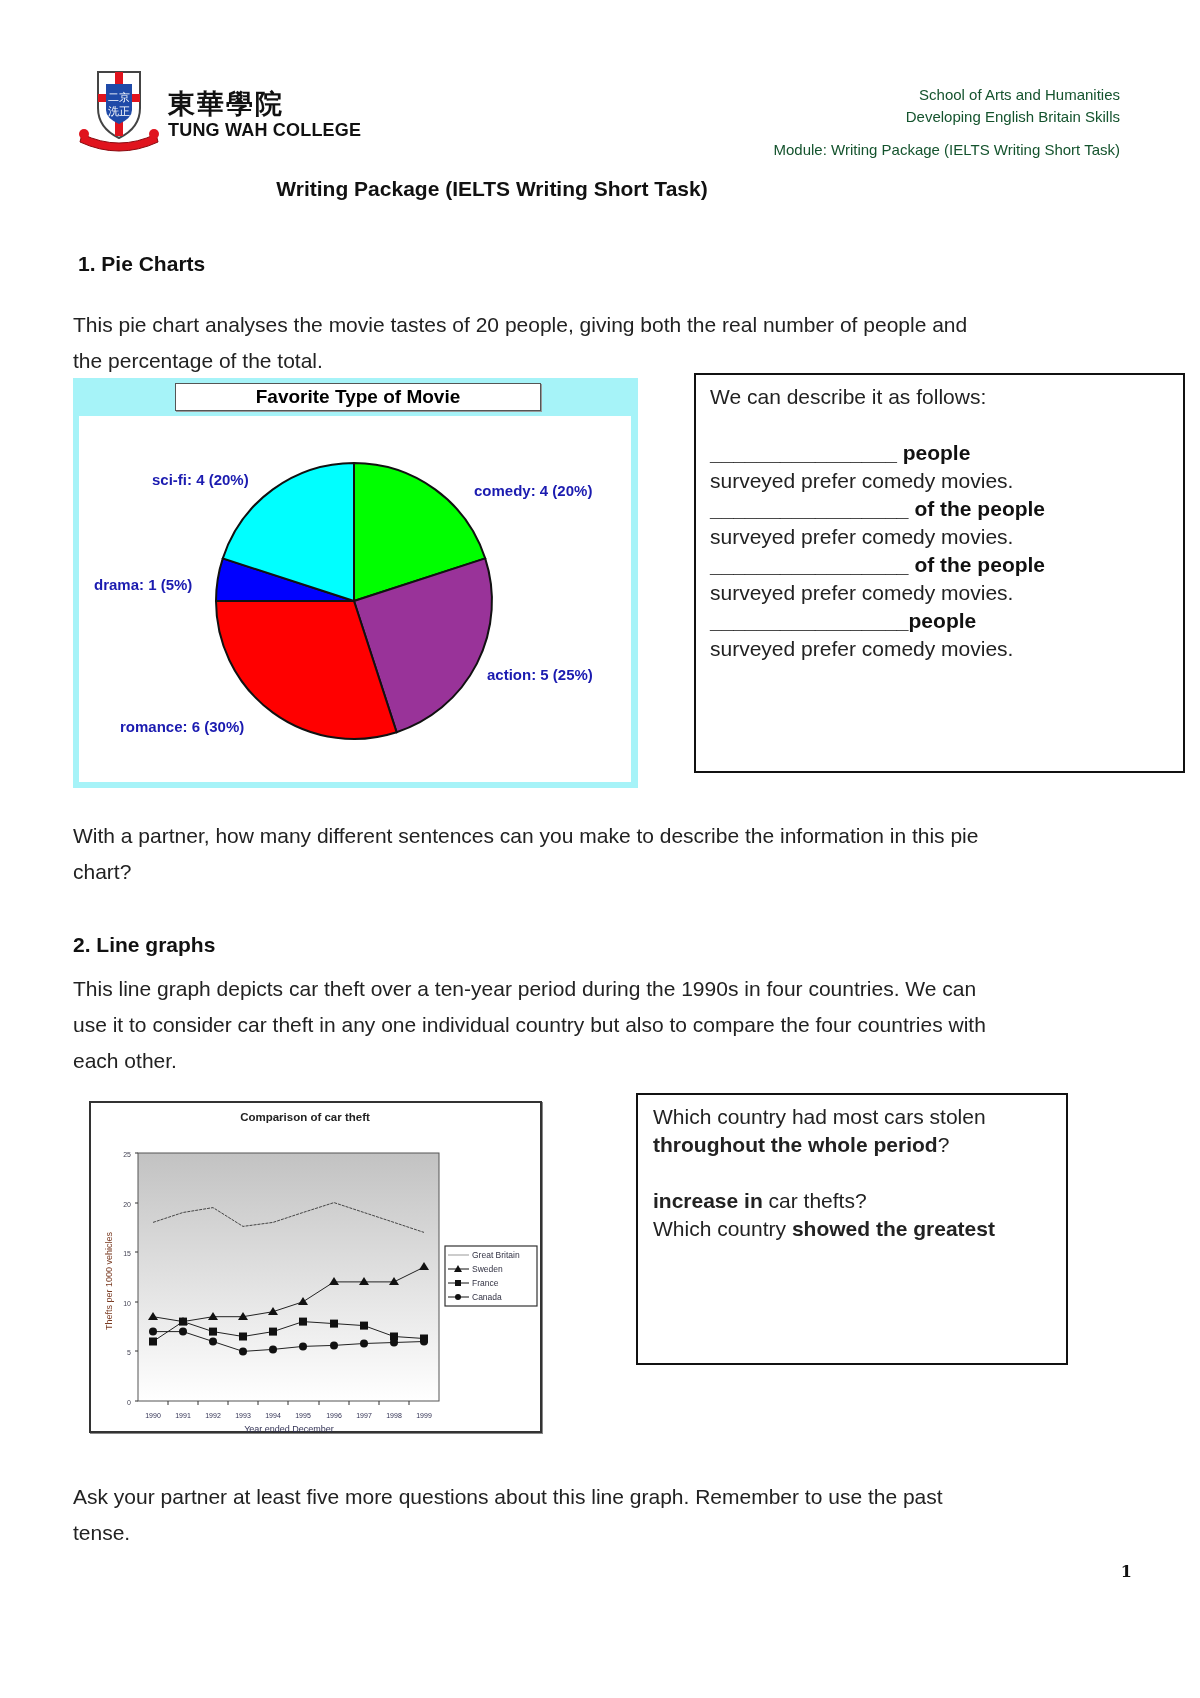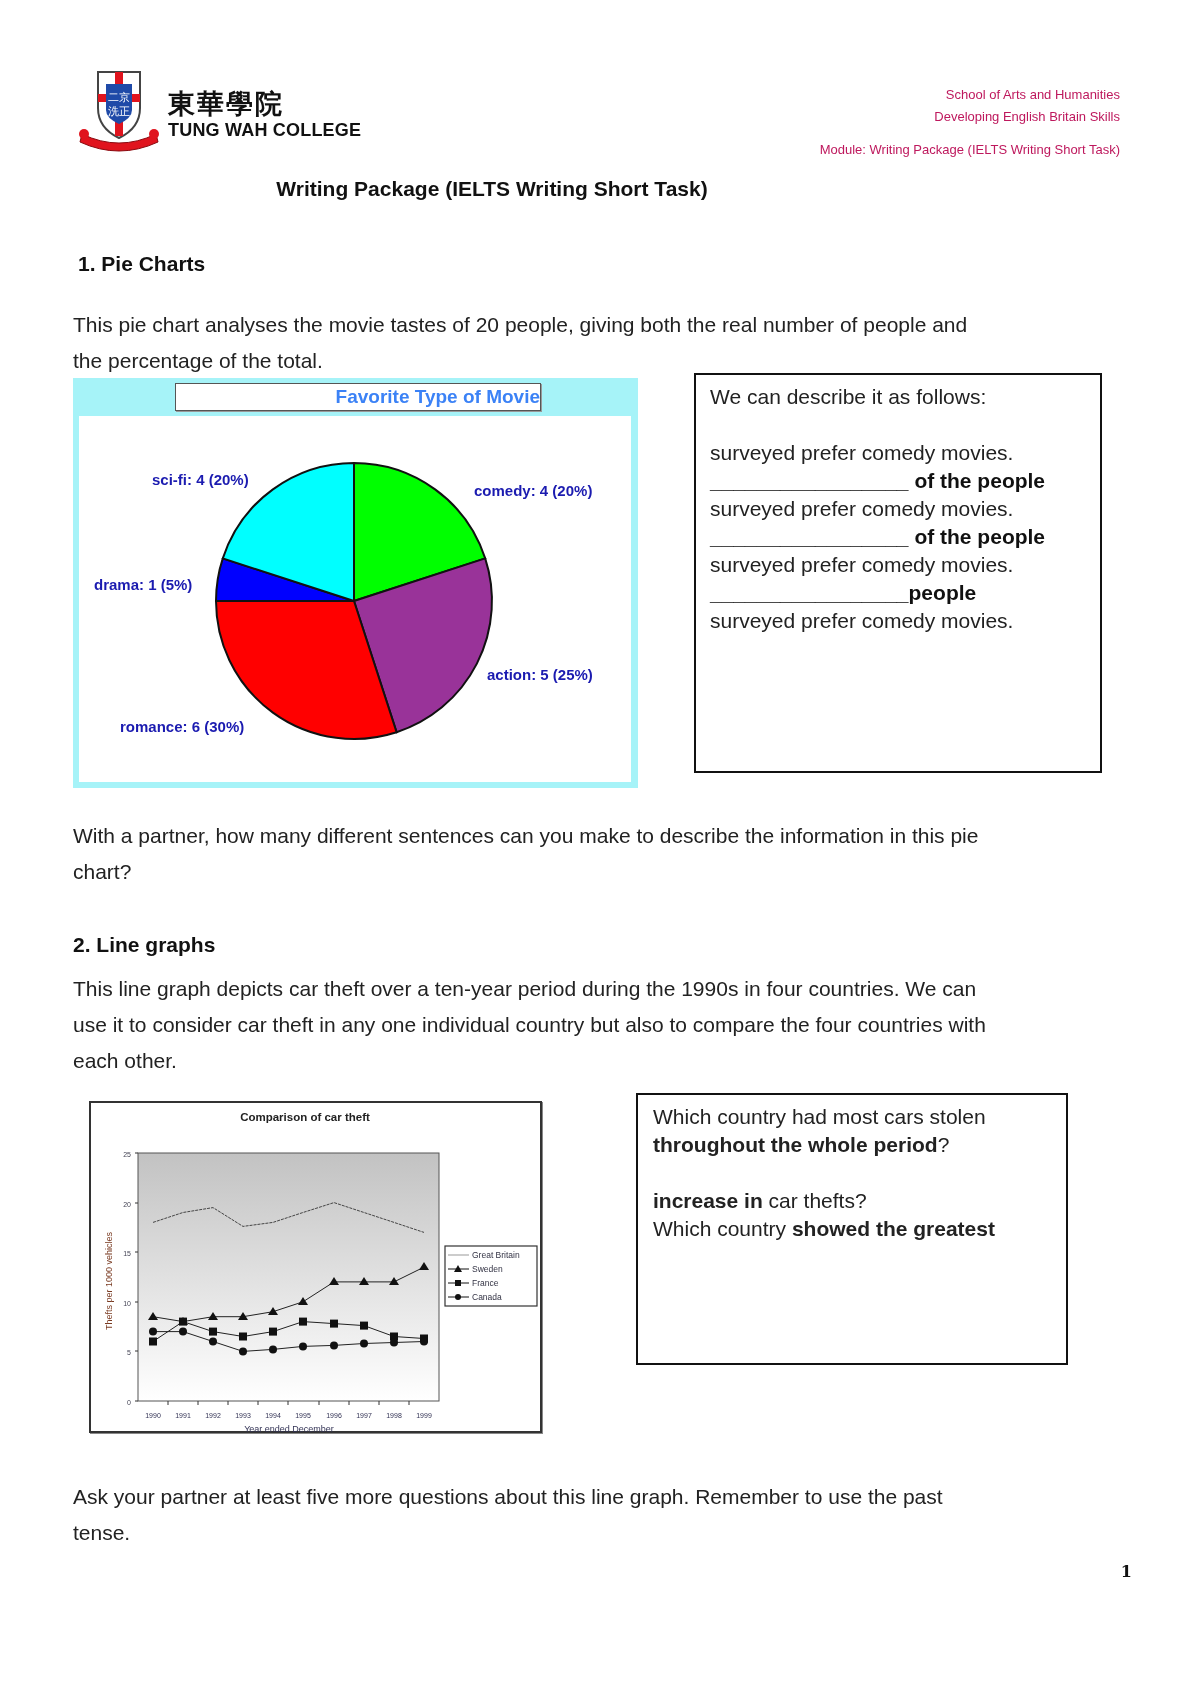--- a/index.html
+++ b/index.html
@@ -4,35 +4,35 @@
 <style>
   html, body { margin: 0; padding: 0; background: #ffffff; }
   body { width: 1200px; height: 1698px; position: relative; overflow: hidden;
          font-family: "Liberation Sans", sans-serif; color: #111; }
   .abs { position: absolute; }
 
   
   .logo { left: 78px; top: 68px; width: 280px; height: 90px; }
   .logo-text-cn { left: 168px; top: 86px; font-size: 27px; font-weight: bold; letter-spacing: 2px; color:#111; font-family: "DejaVu Sans", sans-serif; }
   .logo-text-en { left: 168px; top: 120px; font-size: 18px; font-weight: bold; color:#111; letter-spacing: 0.2px; }
-  .hdr-right { right: 80px; text-align: right; font-size: 13px; color: #be185d; line-height: 22px; }
+  .hdr-right { right: 80px; text-align: right; font-size: 15px; color: #14532d; line-height: 22px; }
   .doc-title { left: 0; width: 984px; top: 177px; text-align: center; font-weight: bold; font-size: 21px; }
 
   .sec-head { font-weight: bold; font-size: 21px; }
   .para { font-size: 21px; line-height: 36.5px; color: #222; }
 
   
   .pie-panel { left: 73px; top: 378px; width: 565px; height: 410px; background: #a6f3f8; }
   .pie-inner { position: absolute; left: 6px; top: 38px; width: 552px; height: 366px; background: #fff; }
   .pie-title-box { position: absolute; left: 102px; top: 5px; width: 364px; height: 26px;
                    background: #fff; border: 1.5px solid #555; box-shadow: 1px 1px 0 #999;
-                   text-align: right; font-weight: bold; font-size: 19px; color: #3b82f6; line-height: 26px; }
+                   text-align: center; font-weight: bold; font-size: 19px; color: #000000; line-height: 26px; }
   .pie-label { position: absolute; font-weight: bold; font-size: 15px; color: #1b1bb0; white-space: nowrap; }
 
-  .desc-box { left: 694px; top: 373px; width: 408px; height: 400px; border: 2.5px solid #111; box-sizing: border-box; padding: 8px 14px; }
+  .desc-box { left: 694px; top: 373px; width: 491px; height: 400px; border: 2.5px solid #111; box-sizing: border-box; padding: 8px 14px; }
   .desc-line { font-size: 21px; line-height: 28px; color: #222; }
   .desc-bold { font-weight: bold; color: #111; }
 
   .graph-panel { left: 89px; top: 1101px; width: 453px; height: 332px; border: 2px solid #333; box-sizing: border-box;
                  box-shadow: 1px 1px 0 #888; background: #fff; }
   .q-box { left: 636px; top: 1093px; width: 432px; height: 272px; border: 2.5px solid #111; box-sizing: border-box; padding: 8px 15px; }
   .q-line { font-size: 21px; line-height: 28px; color: #222; }
   .page-num { right: 68px; top: 1562px; font-size: 16px; font-weight: bold; font-family: "DejaVu Serif", serif; }
 </style>
 </head>
@@ -83,20 +83,21 @@
     <div class="pie-label" style="left:367px; top:66px;margin-left:28px;">comedy: 4  (20%)</div>
     <div class="pie-label" style="left:15px; top:160px;">drama: 1  (5%)</div>
     <div class="pie-label" style="left:408px; top:250px;">action: 5  (25%)</div>
     <div class="pie-label" style="left:41px; top:302px;">romance: 6  (30%)</div>
   </div>
 </div>
 
 <div class="abs desc-box">
   <div class="desc-line">We can describe it as follows:</div>
   <div style="height:28px;"></div>
+  <div class="desc-line"><span class="desc-bold">________________</span><span class="desc-bold"> people</span></div>
   <div class="desc-line">surveyed prefer comedy movies.</div>
   <div class="desc-line"><span class="desc-bold">_________________</span><span class="desc-bold"> of the people</span></div>
   <div class="desc-line">surveyed prefer comedy movies.</div>
   <div class="desc-line"><span class="desc-bold">_________________</span><span class="desc-bold"> of the people</span></div>
   <div class="desc-line">surveyed prefer comedy movies.</div>
   <div class="desc-line"><span class="desc-bold">_________________</span><span class="desc-bold">people</span></div>
   <div class="desc-line">surveyed prefer comedy movies.</div>
 </div>
 
 <div class="abs para" style="left:73px; top:818px;">With a partner, how many different sentences can you make to describe the information in this pie</div>

